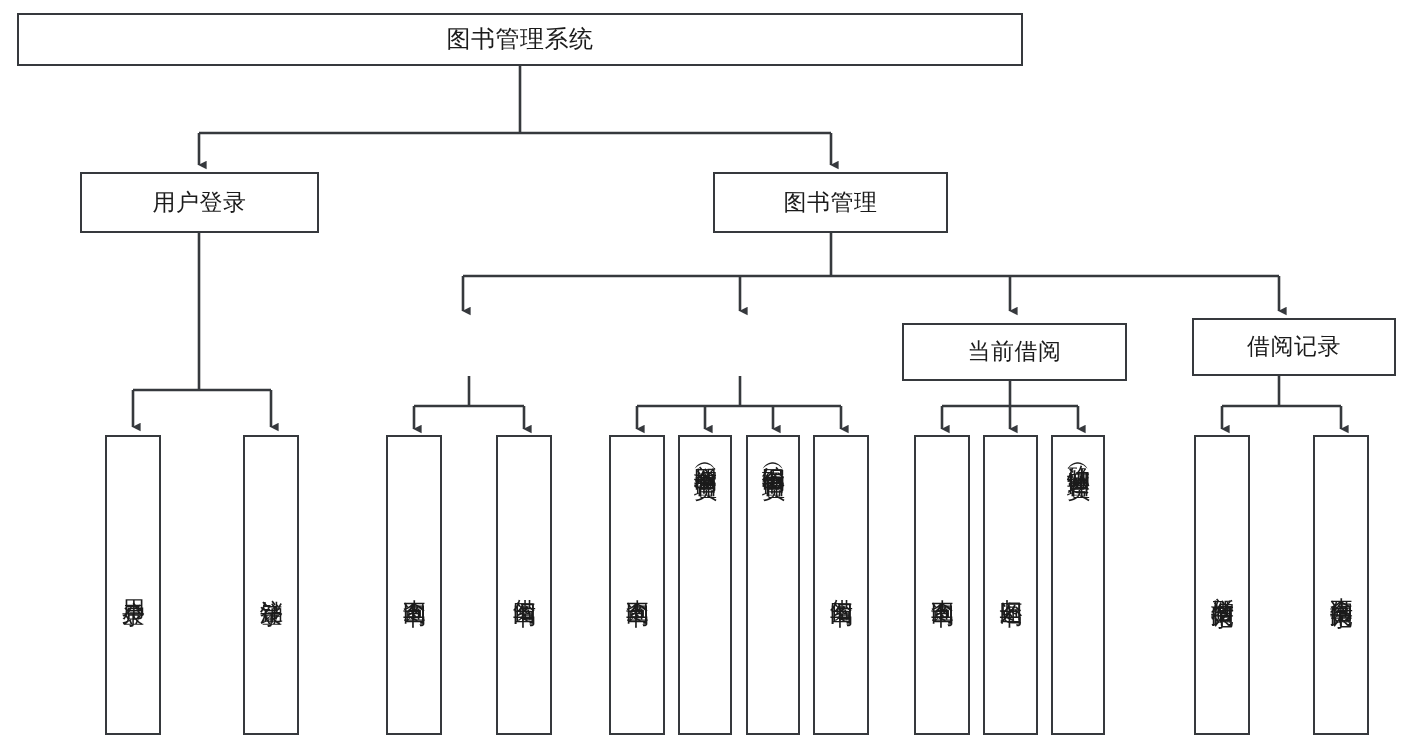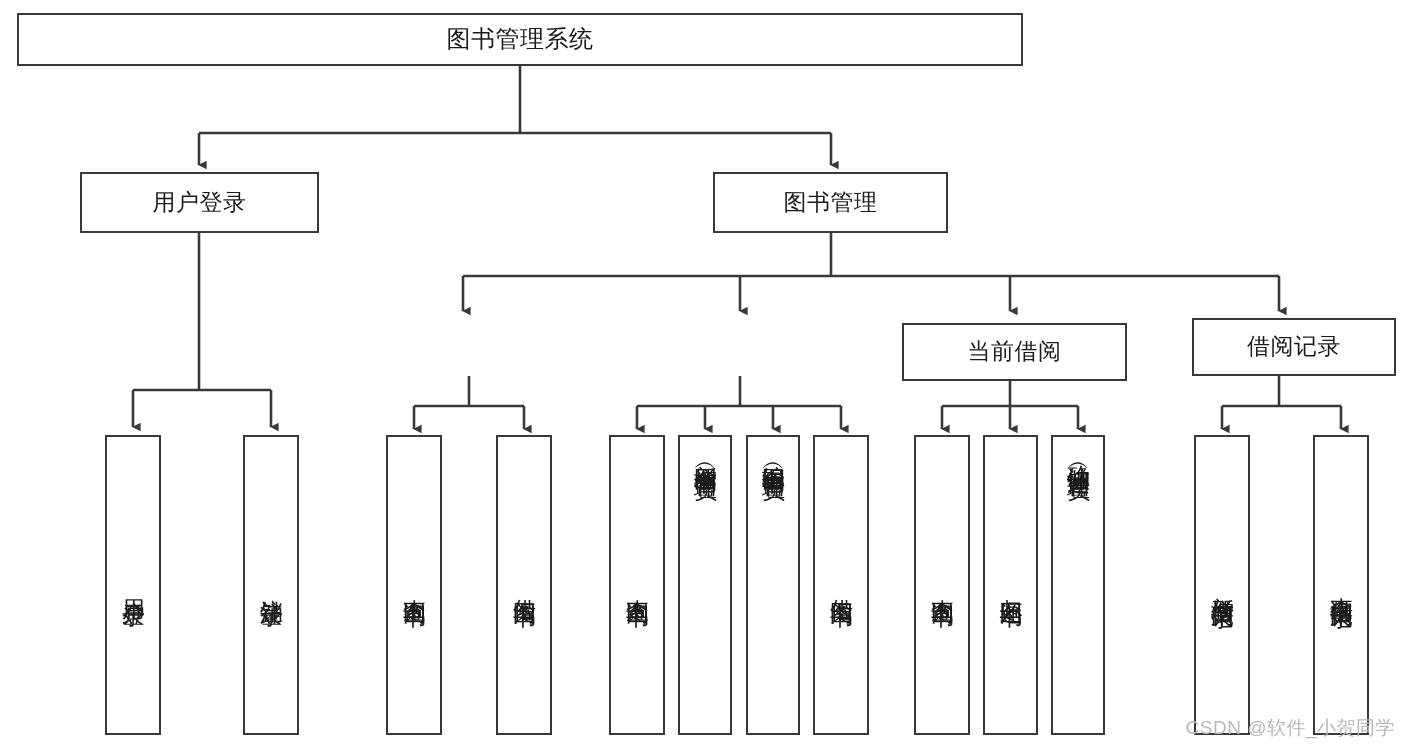--- a/index.html
+++ b/index.html
@@ -190,15 +190,14 @@
     <span class="cap">确认归还（管理员）</span>
   </div>
 
   <div class="node vert mid" style="left:1194px; top:435px; width:56px; height:300px;">
     <span class="cap">新增借阅记录</span>
   </div>
   <div class="node vert mid" style="left:1313px; top:435px; width:56px; height:300px;">
     <span class="cap">查询借阅记录</span>
   </div>
 
-  <div id="watermark">CSDN @软件_小贺同学</div>
 
 </div>
 
 </body></html>

